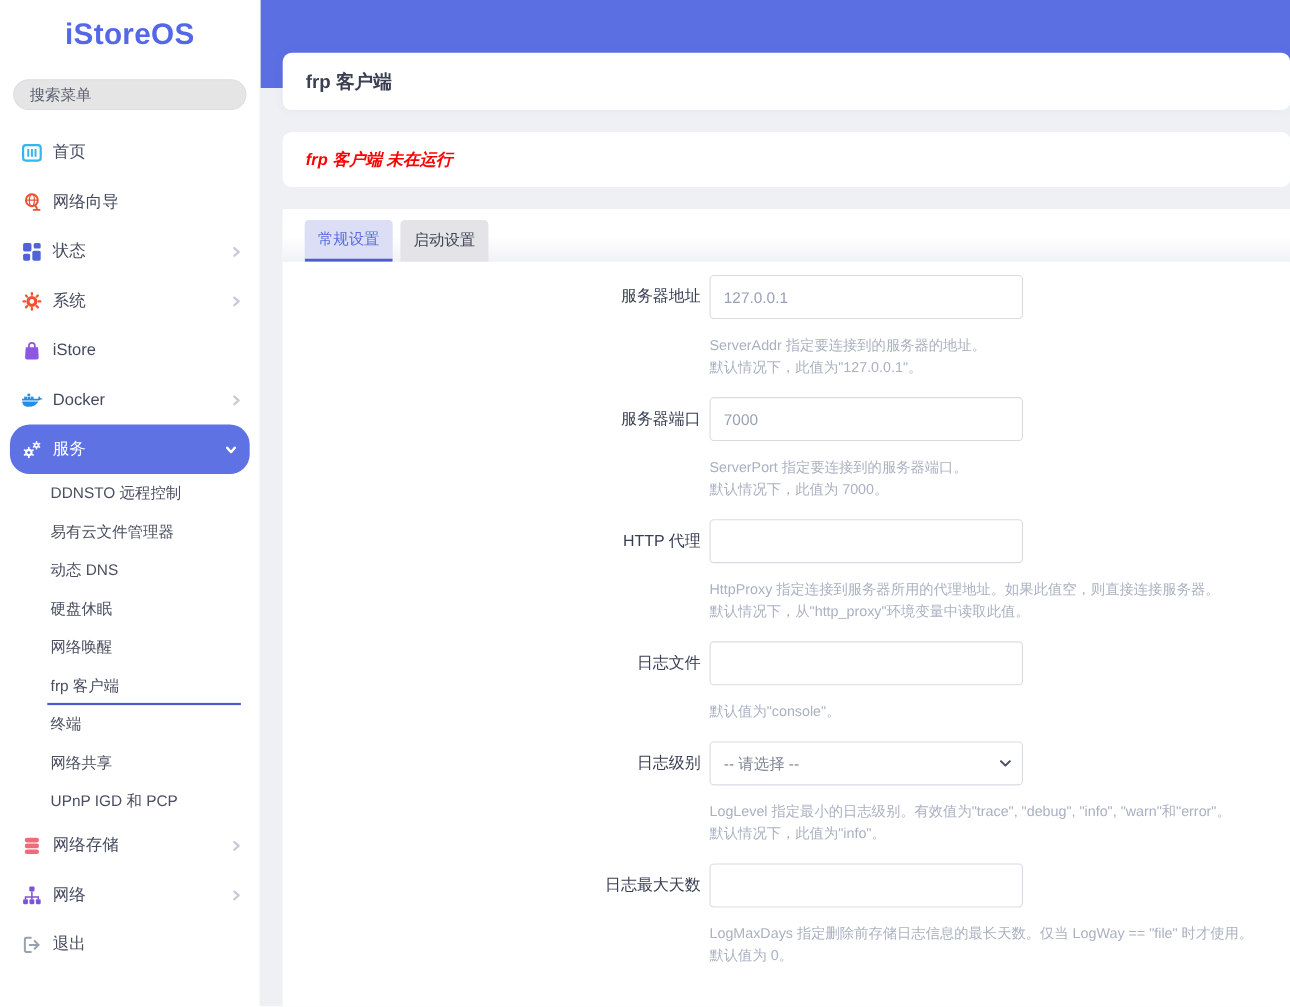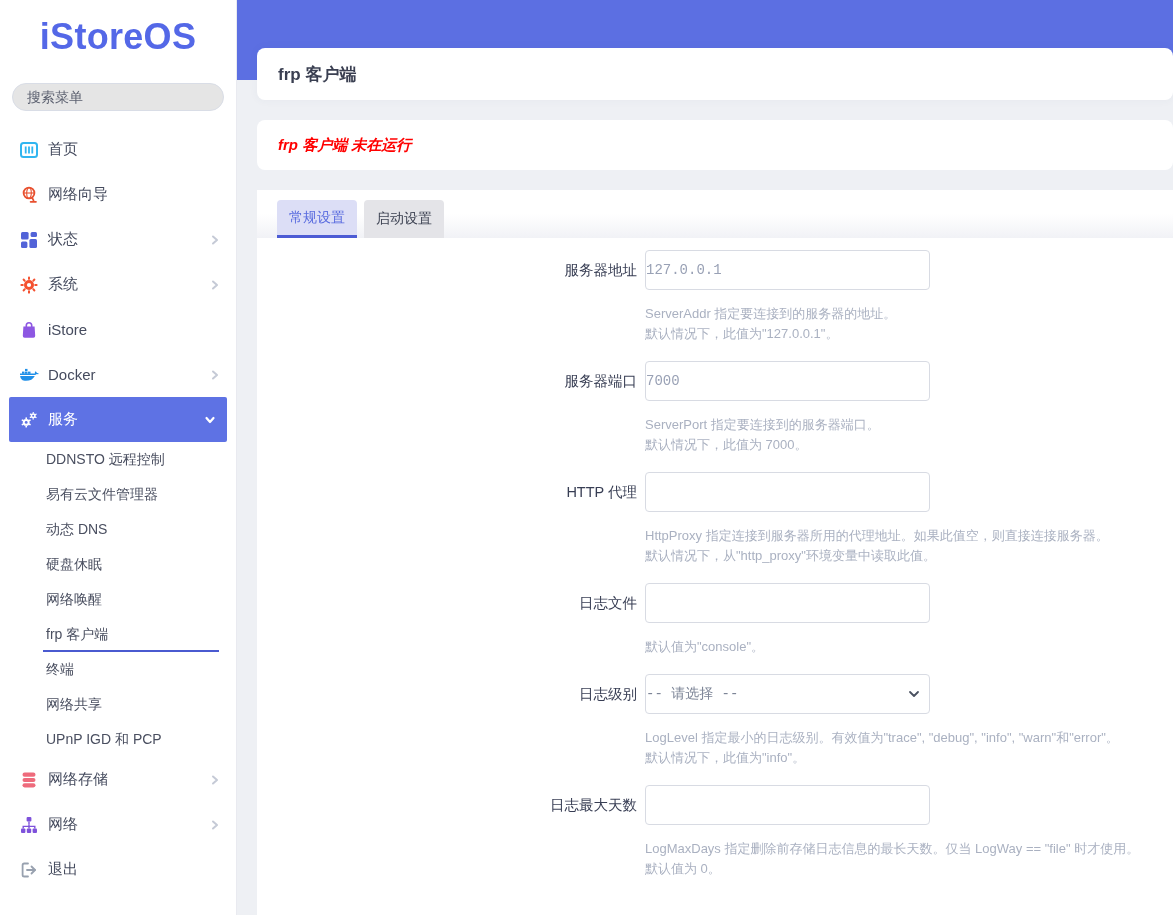--- a/index.html
+++ b/index.html
@@ -2,31 +2,31 @@
 <html><head>
 <meta charset="utf-8">
 <style>
   * { margin:0; padding:0; box-sizing:border-box; }
   html,body { width:1173px; height:915px; overflow:hidden;
     font-family:"Liberation Sans","DejaVu Sans",sans-serif; background:#fff; }
   .app { display:flex; width:1173px; height:915px; }
 
   
   .sidebar { flex:0 0 237px; width:237px; background:#fff; border-right:1px solid #e9eaf0; overflow:hidden; }
-  .logo { text-align:center; padding-top:16px; font-size:36px; font-weight:800; color:#5468e7; letter-spacing:.3px; }
+  .logo { text-align:center; padding-top:16px; font-size:27px; font-weight:800; color:#5468e7; letter-spacing:.3px; }
   .search-wrap { margin:25px 12px 10px 12px; }
   .search-input { width:100%; height:28px; border:1px solid #d9dde6; border-radius:15px; padding:0 14px;
     font-size:14px; color:#4a4f60; outline:none; background:#e5e5e5; font-family:inherit; }
   .search-input::placeholder { color:#5c6170; }
   .menu { padding-top:6px; }
   .menu-item { height:45px; display:flex; align-items:center; padding:0 14px 0 18px;
     color:#454b5e; font-size:15px; cursor:pointer; }
   .menu-item .micon { width:21px; height:21px; margin-right:9px; display:flex; align-items:center; justify-content:center; }
   .menu-item .chev { margin-left:auto; display:flex; }
-  .menu-item.active { background:#5e72e4; color:#fff; border-radius:2px; margin:0 9px; padding:0 10px 0 9px; }
+  .menu-item.active { background:#5e72e4; color:#fff; border-radius:18px; margin:0 9px; padding:0 10px 0 9px; }
   .submenu-item { position:relative; height:35px; line-height:35px; padding-left:46px;
     font-size:14px; color:#4a4f60; cursor:pointer; }
   .submenu-item.active::after { content:""; position:absolute; left:43px; right:17px; bottom:0;
     height:2px; background:#4a5ad0; }
 
   
   .main { flex:1 1 auto; position:relative; background:#eef0f4; }
   .topband { position:absolute; top:0; left:0; right:0; height:80px; background:#5c6fe2; }
   .header-card { position:absolute; top:48px; left:20px; right:0; height:52px; background:#fff;
     border-radius:8px; box-shadow:0 0 10px rgba(60,70,120,.05); display:flex; align-items:center; padding-left:21px; }
@@ -40,22 +40,22 @@
     background:linear-gradient(180deg,#ffffff 50%,#f1f2f6 100%); }
   .tab { padding:0 12px; height:38px; line-height:36px; font-size:14px; border-radius:4px 4px 0 0; cursor:pointer; }
   .tab.active { background:#dcdef6; color:#5a6cdf; border-bottom:3px solid #4c5bd4; line-height:34px; }
   .tab.inactive { background:#e4e4e8; color:#3f4454; margin-left:7px; }
 
   .form { padding-top:12px; }
   .frow { display:flex; margin-bottom:17px; }
   .flabel { flex:0 0 380px; width:380px; text-align:right; font-size:14.5px; color:#383e54;
     line-height:40px; font-weight:500; }
   .ffield { margin-left:8px; }
-  .finput { width:285px; height:40px; border:1px solid #d8dbe3; border-radius:4px; padding:0 0;
-    font-size:14px; color:#6e7790; background:#fff; outline:none; font-family:Liberation Mono, monospace; }
+  .finput { width:285px; height:40px; border:1px solid #d8dbe3; border-radius:4px; padding:0 12px;
+    font-size:14px; color:#6e7790; background:#fff; outline:none; font-family:Liberation Sans, sans-serif; }
   .finput::placeholder { color:#99a1b5; }
   .fselect-wrap { position:relative; width:285px; }
   select.finput { appearance:none; -webkit-appearance:none; width:100%; color:#7d8597; cursor:pointer; }
   .select-chev { position:absolute; right:9px; top:13px; pointer-events:none; display:flex; }
   .fhelp { margin-top:14px; font-size:13px; line-height:20px; color:#aab1c1; max-width:700px; }
 </style>
 </head>
 <body>
 
 <div class="app">

